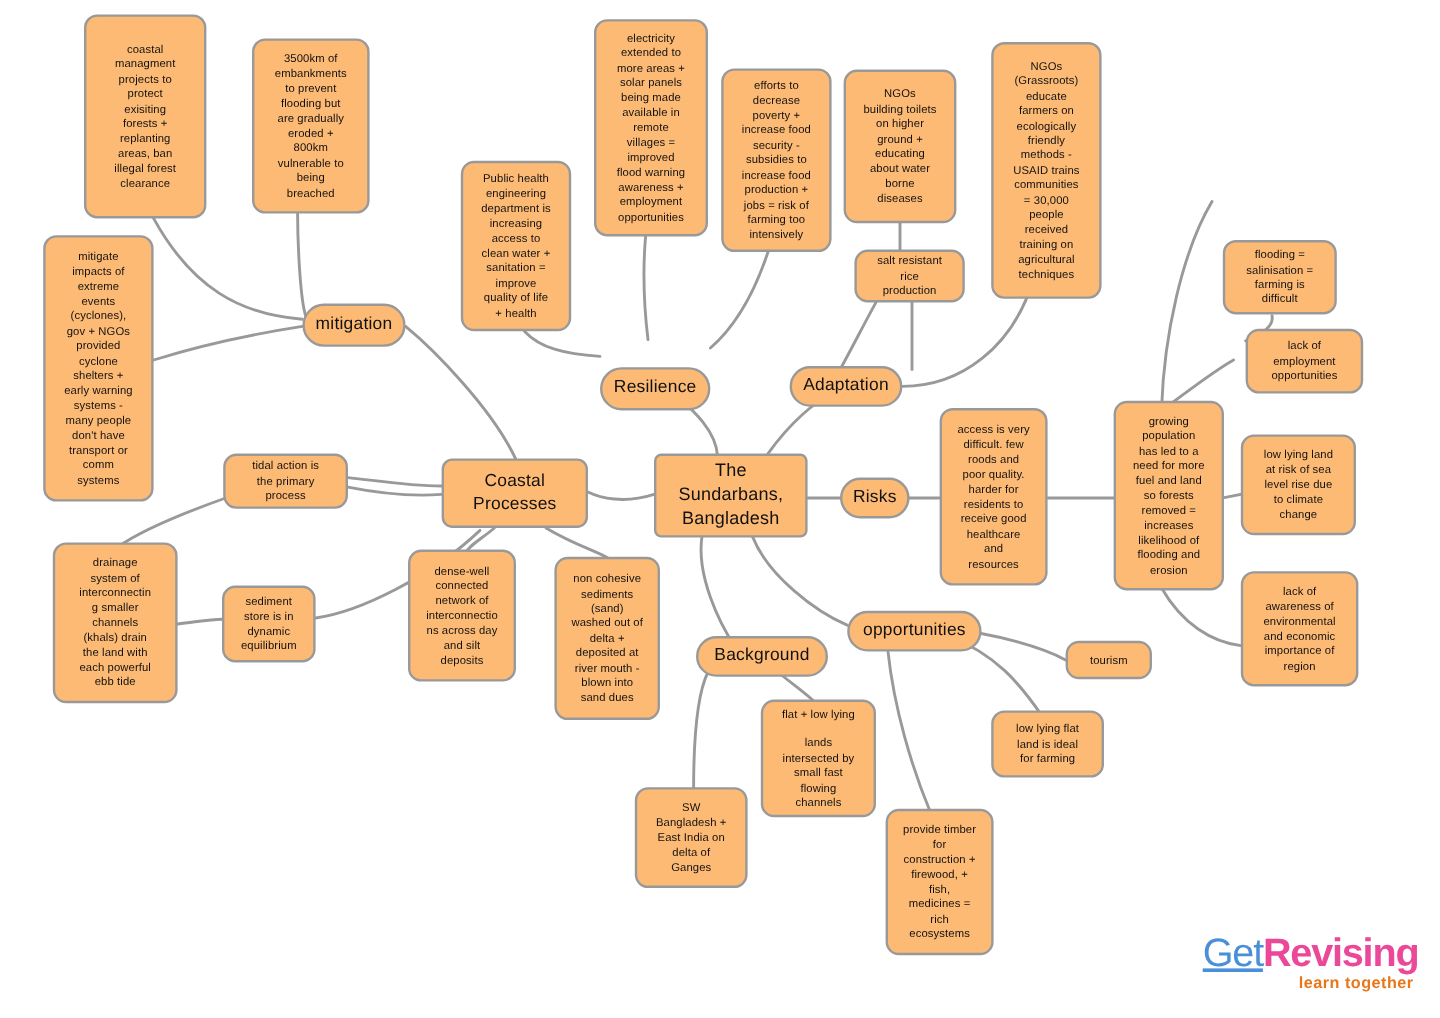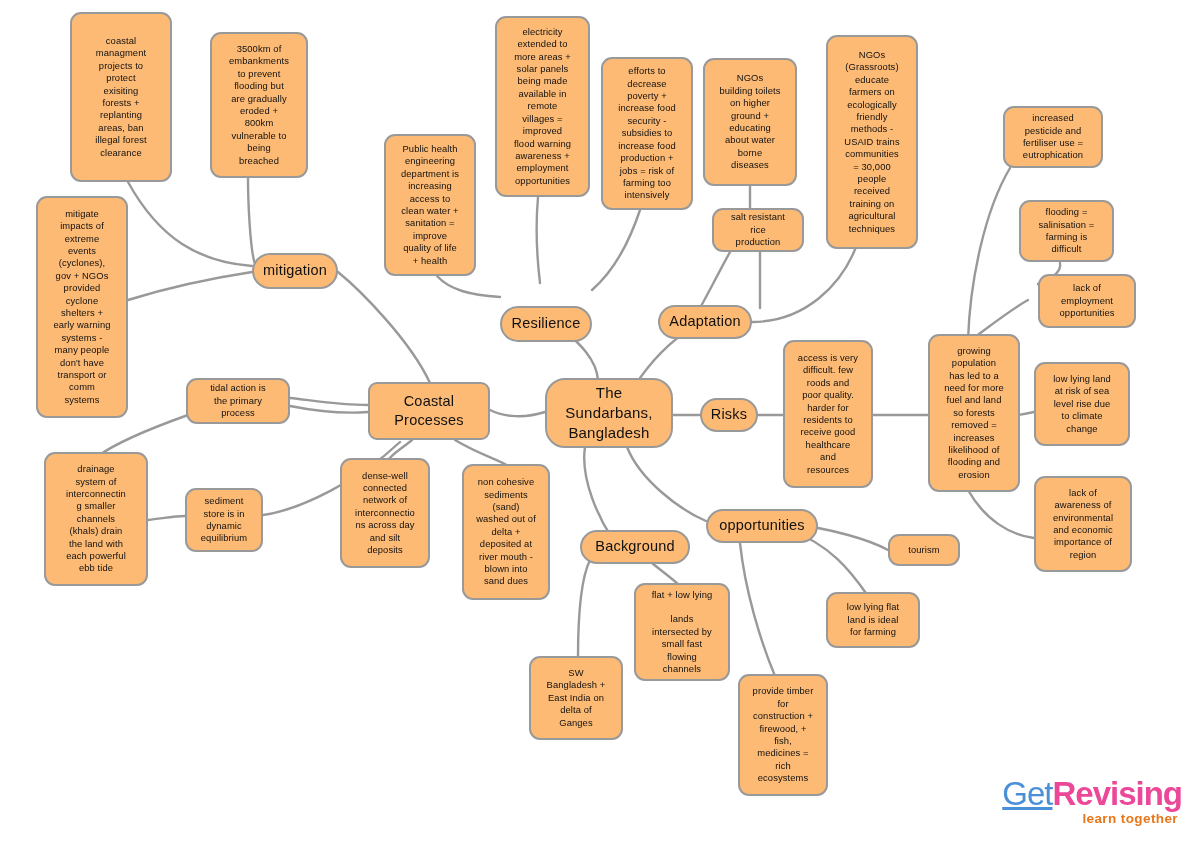--- a/index.html
+++ b/index.html
@@ -55,21 +55,21 @@
   }
   
   .node.branch {
     font-size: 14.5px;
     border-radius: 9px;
     letter-spacing: 0.2px;
   }
   
   .node.central {
     font-size: 15px;
-    border-radius: 20px;
+    border-radius: 6px;
     letter-spacing: 0.2px;
   }
   .node.wide-radius {
     border-radius: 18px;
   }
 
   
   #logo {
     position: absolute;
     right: 18px;
@@ -300,26 +300,20 @@
 agricultural
 techniques</span>
   </div>
 
   <div class="node leaf" style="left:712px; top:208px; width:92px; height:44px;">
     <span class="txt">salt resistant
 rice
 production</span>
   </div>
 
-  <div class="node leaf" style="left:1003px; top:106px; width:100px; height:62px;">
-    <span class="txt">increased
-pesticide and
-fertiliser use =
-eutrophication</span>
-  </div>
 
   <div class="node leaf" style="left:1019px; top:200px; width:95px; height:62px;">
     <span class="txt">flooding =
 salinisation =
 farming is
 difficult</span>
   </div>
 
   <div class="node leaf" style="left:1038px; top:274px; width:98px; height:54px;">
     <span class="txt">lack of

